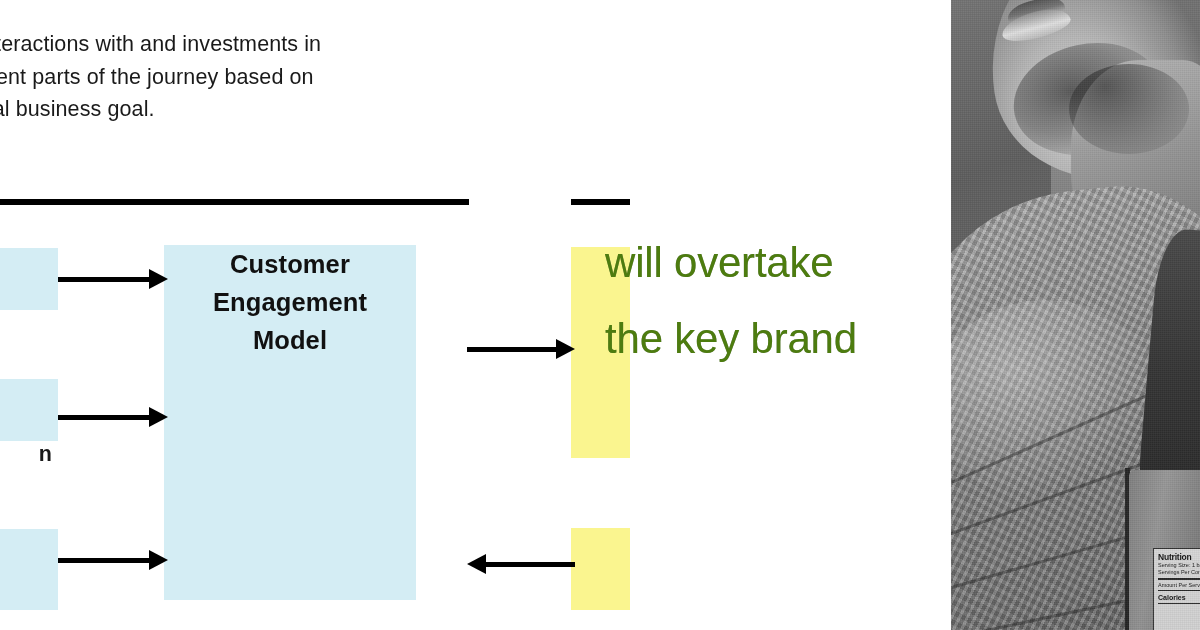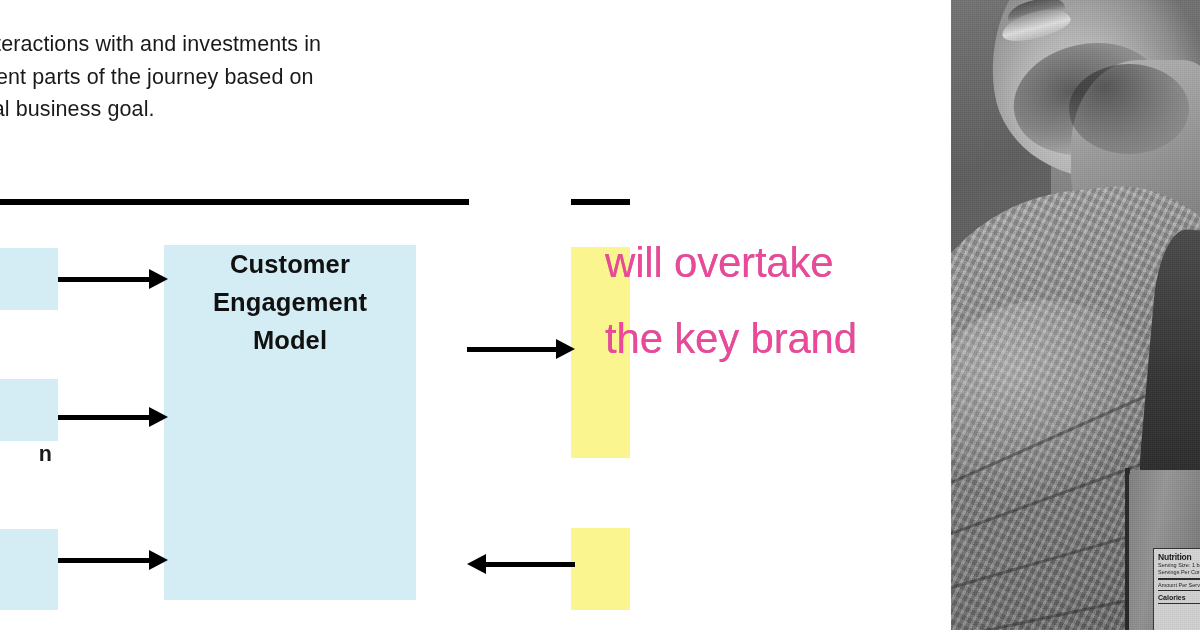--- a/index.html
+++ b/index.html
@@ -132,21 +132,21 @@
   #arrow-2 { left: 58px;  top: 404px; width: 110px; }
   #arrow-3 { left: 58px;  top: 547px; width: 110px; }
   #arrow-4 { left: 467px; top: 336px; width: 108px; }
   #arrow-5 { left: 467px; top: 551px; width: 108px; }
 
   
   #overlay-headline {
     position: absolute;
     left: 605px; top: 225px;
     width: 340px;
-    color: #ec4899;
+    color: #4d7c0f;
     font-size: 42px;
     line-height: 76px;
     letter-spacing: -0.2px;
     white-space: pre-line;
     text-shadow: 0 0 0.6px rgba(42,52,70,0.45);
   }
 
   
   #photo {
     position: absolute;

